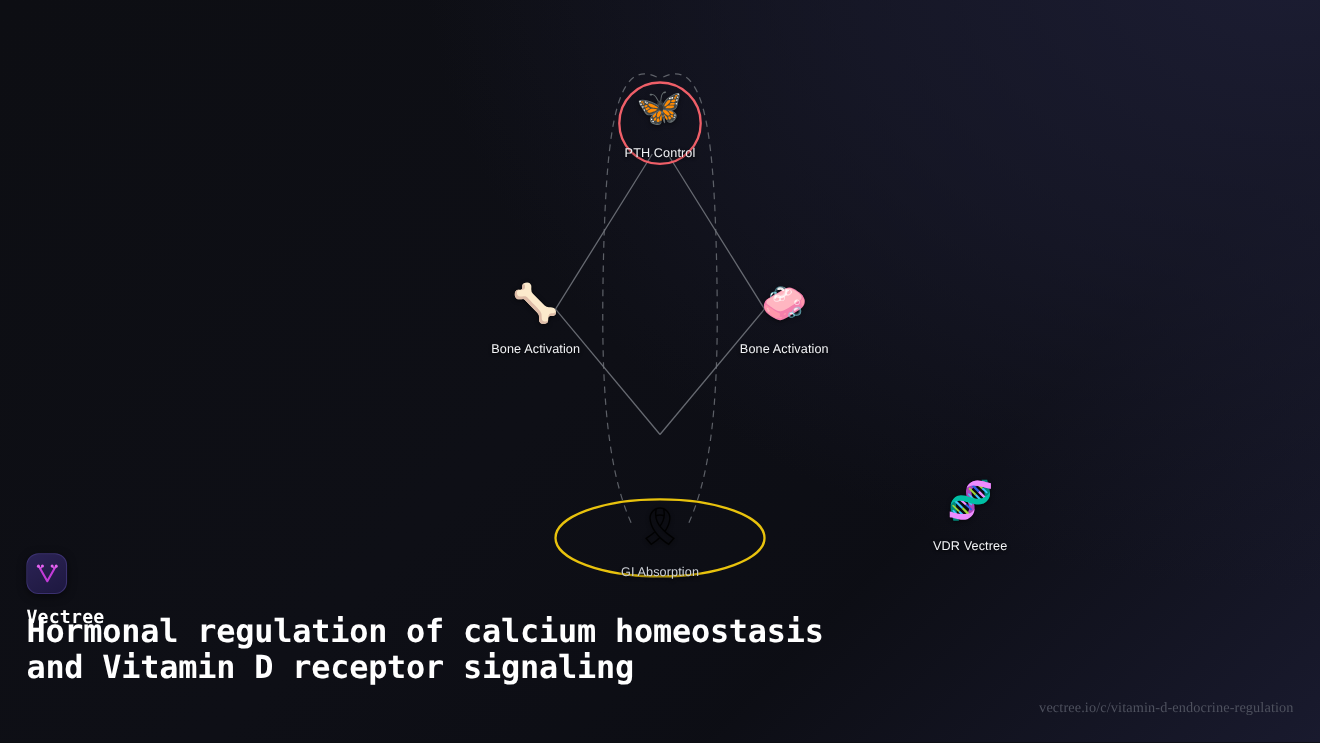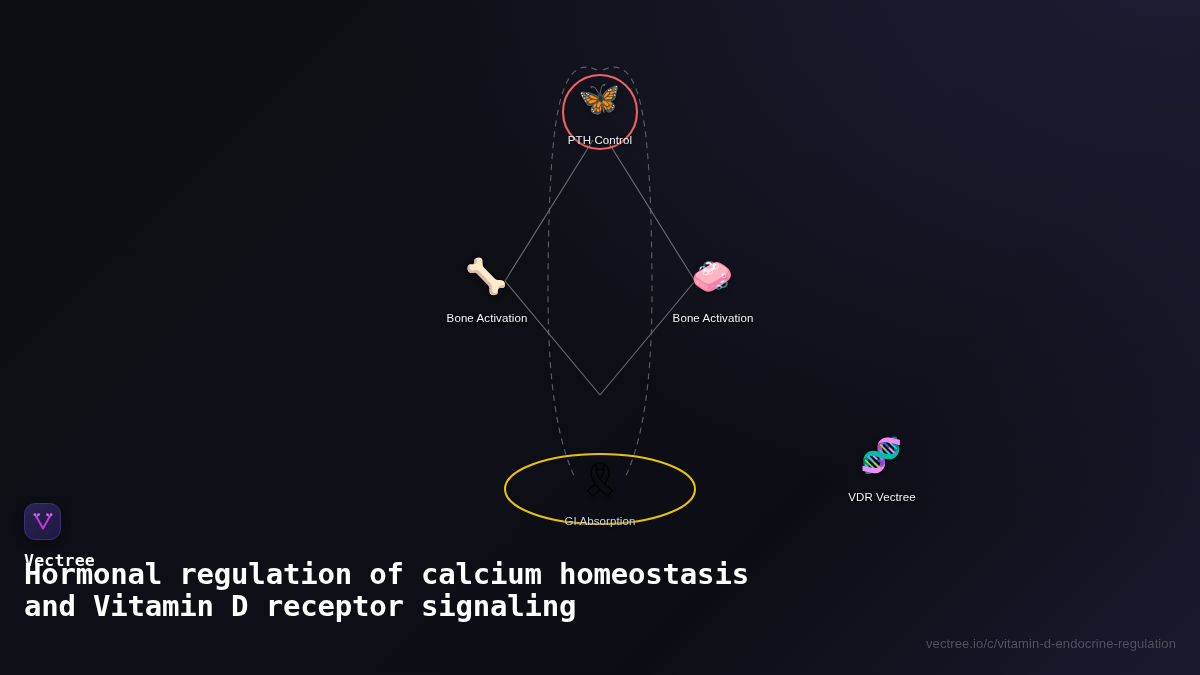--- a/index.html
+++ b/index.html
@@ -105,21 +105,21 @@
     font-size: 29px;
     line-height: 32px;
     color: #ffffff;
     letter-spacing: -0.2px;
     pointer-events: auto;
   }
   #site-url {
     position: absolute;
     right: 24px;
     bottom: 24px;
-    font-family: Liberation Sans, sans-serif;
+    font-family: Liberation Serif, serif;
     font-size: 13px;
     color: #4e515e;
     letter-spacing: 0.1px;
     pointer-events: auto;
   }
 </style>
 </head>
 <body>
 
 <div id="stage">

